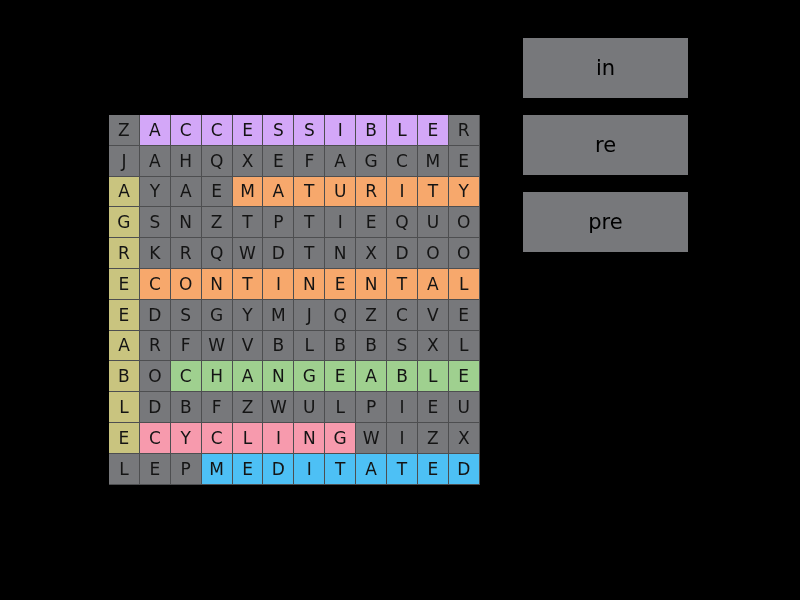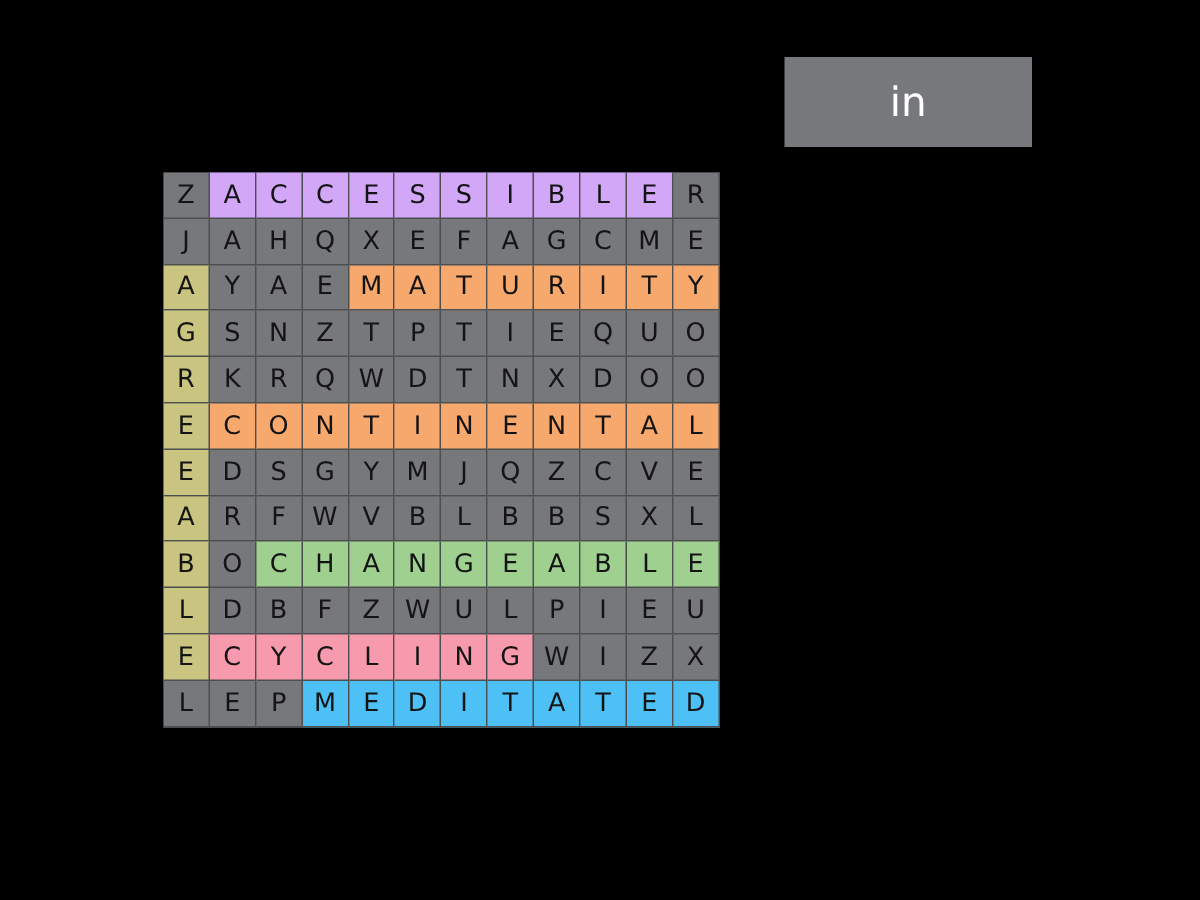--- a/index.html
+++ b/index.html
@@ -44,22 +44,22 @@
       left: 523px;
       top: 38px;
       width: 165px;
     }
     .word-btn {
       box-sizing: border-box;
       width: 165px;
       height: 60px;
       margin-bottom: 17px;
       background: #77787b;
-      color: #ffffff;
-      font-size: 27px;
+      color: #000000;
+      font-size: 21px;
       display: flex;
       align-items: center;
       justify-content: center;
       cursor: pointer;
       user-select: none;
     }
   </style>
 </head>
 <body>
 
@@ -206,14 +206,16 @@
       <div class="cell" style="background: rgb(77, 192, 245);">I</div>
       <div class="cell" style="background: rgb(77, 192, 245);">T</div>
       <div class="cell" style="background: rgb(77, 192, 245);">A</div>
       <div class="cell" style="background: rgb(77, 192, 245);">T</div>
       <div class="cell" style="background: rgb(77, 192, 245);">E</div>
       <div class="cell" style="background: rgb(77, 192, 245);">D</div>
     </div>
 
   <div class="words" id="words">
     <div class="word-btn">in</div>
+    <div class="word-btn">re</div>
+    <div class="word-btn">pre</div>
   </div>
 </div>
 
 </body></html>

